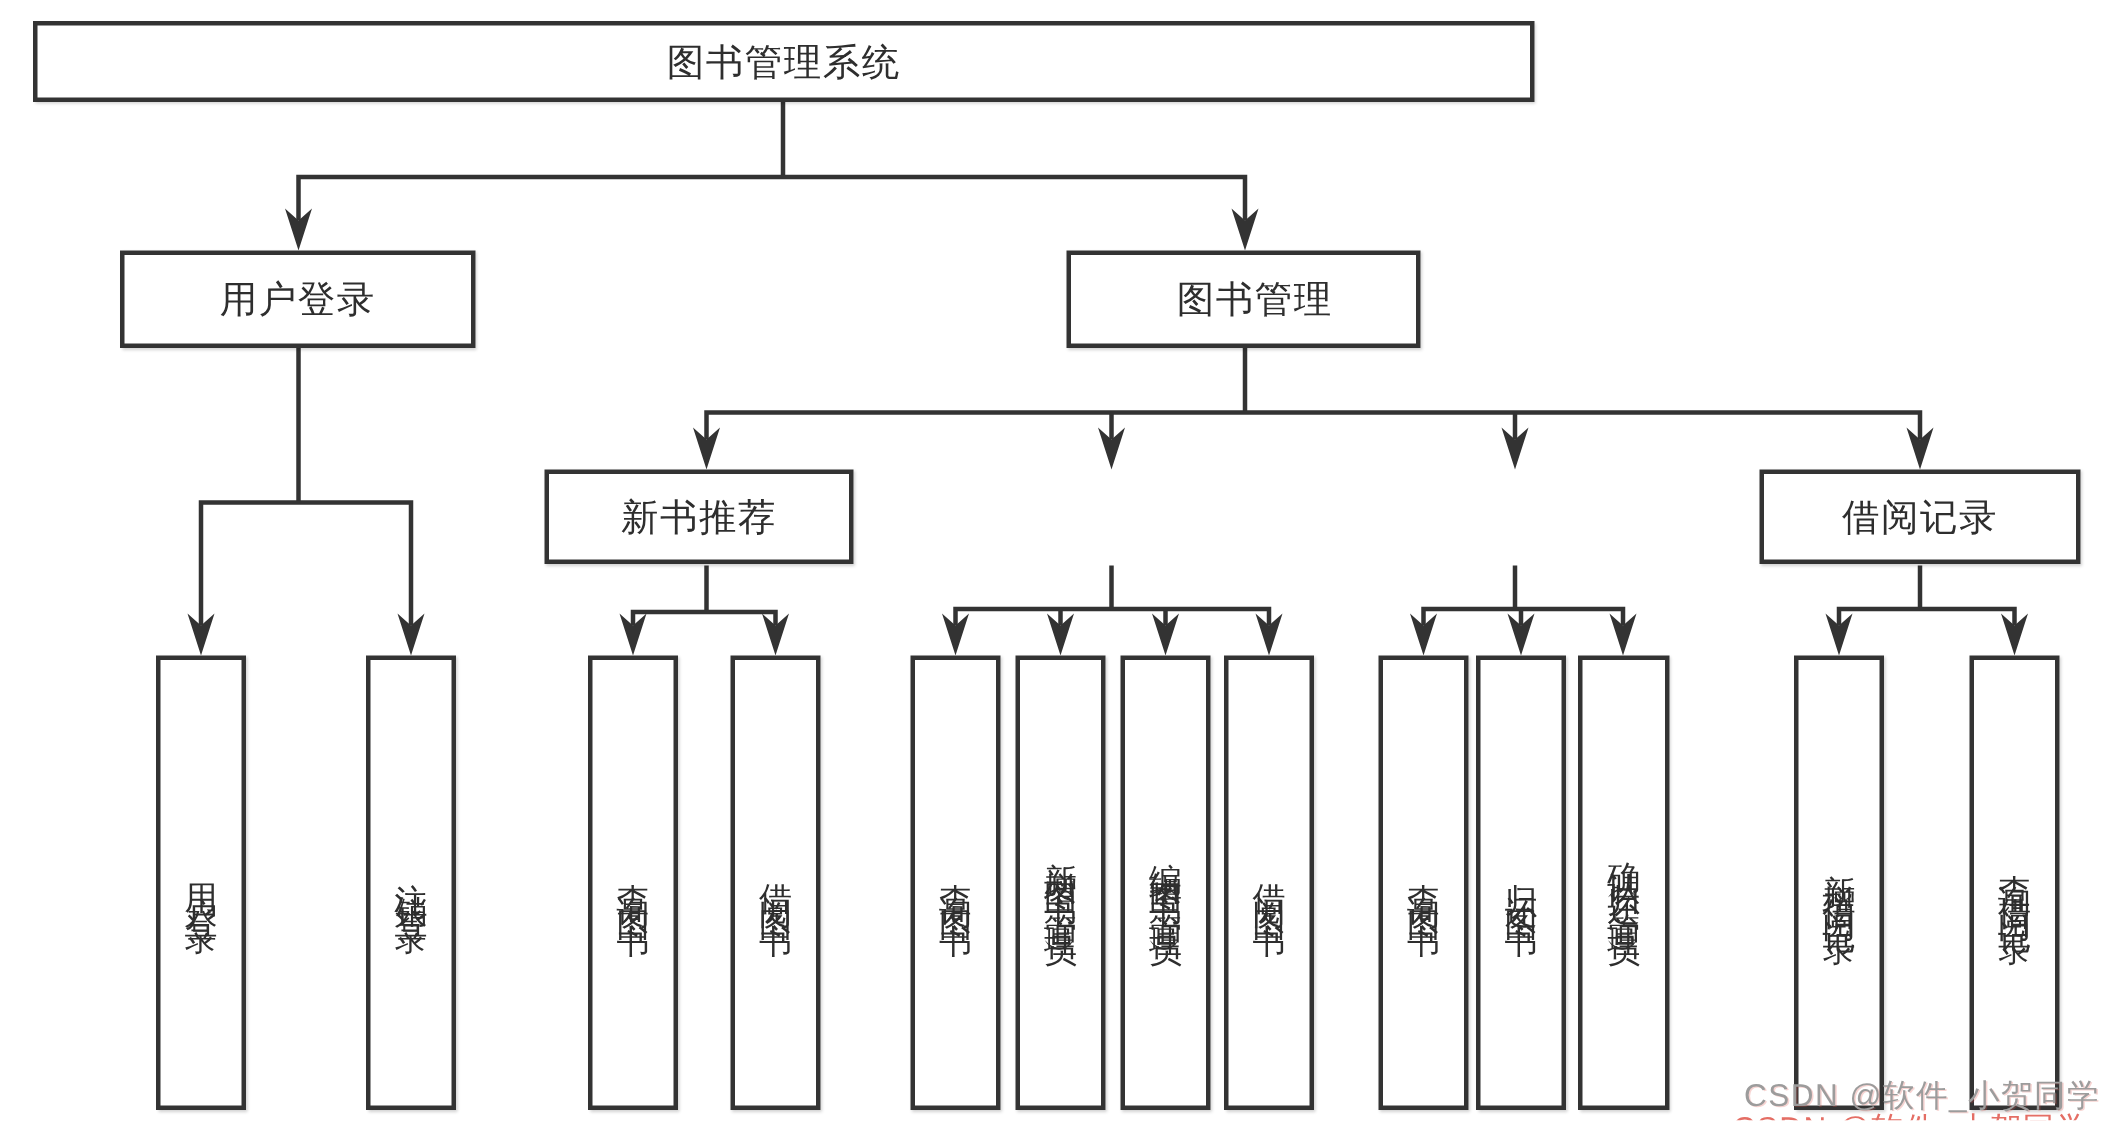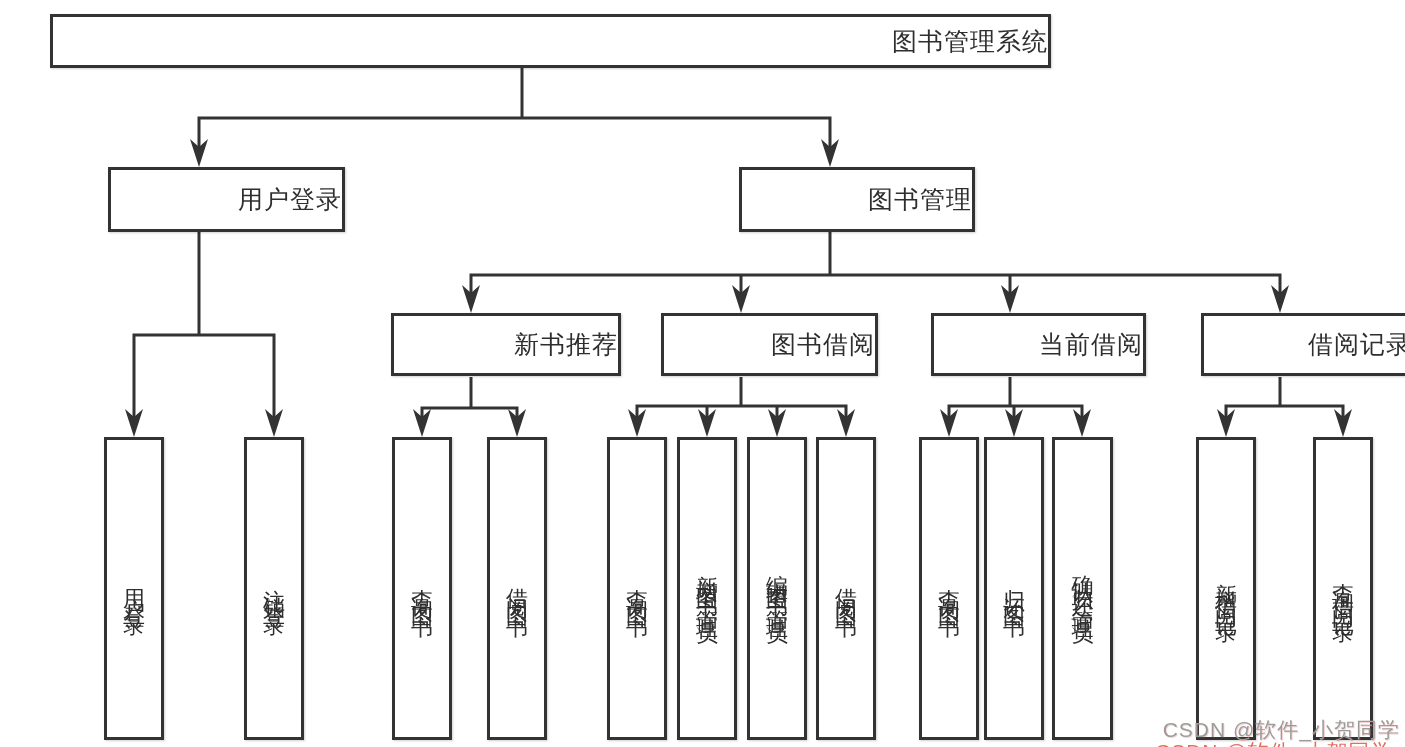--- a/index.html
+++ b/index.html
@@ -18,29 +18,28 @@
     width: 1405px; height: 747px;
     pointer-events: none;
   }
   .box {
     position: absolute;
     box-sizing: border-box;
     border: 3px solid #333333;
     background: #ffffff;
     display: flex;
     align-items: center;
-    justify-content: flex-end;
+    justify-content: center;
     box-shadow: 1px 1px 2px rgba(0,0,0,0.18);
-    margin-left: 28px;
   }
   .h-label { font-size: 25px; letter-spacing: 1px; white-space: nowrap; }
   .root-box  { left: 22px;  top: 14px;  width: 1001px; height: 54px; }
   .l2-login  { left: 80px;  top: 167px; width: 237px;  height: 65px; }
   .l2-mgmt   { left: 711px; top: 167px; width: 236px;  height: 65px; padding-left: 15px; }
-  .l3-recommend { left: 363px;  top: 313px; width: 230px; height: 63px; }
+  .l3-recommend { left: 363px;  top: 313px; width: 206px; height: 63px; }
   .l3-borrow    { left: 633px;  top: 313px; width: 217px; height: 63px; }
   .l3-current   { left: 903px;  top: 313px; width: 215px; height: 63px; }
   .l3-records   { left: 1173px; top: 313px; width: 214px; height: 63px; }
   .leaf {
     position: absolute;
     top: 437px;
     width: 60px;
     height: 303px;
     box-sizing: border-box;
     border: 3px solid #333333;
@@ -155,26 +154,20 @@
   <div class="box l2-login">
     <span class="h-label">用户登录</span>
   </div>
   <div class="box l2-mgmt">
     <span class="h-label">图书管理</span>
   </div>
 
   <div class="box l3-recommend">
     <span class="h-label">新书推荐</span>
   </div>
-  <div class="box l3-borrow">
-    <span class="h-label">图书借阅</span>
-  </div>
-  <div class="box l3-current">
-    <span class="h-label">当前借阅</span>
-  </div>
   <div class="box l3-records">
     <span class="h-label">借阅记录</span>
   </div>
 
   <div class="leaf leaf-0">用户登录</div>
   <div class="leaf leaf-1">注销登录</div>
   <div class="leaf leaf-2">查询图书</div>
   <div class="leaf leaf-3">借阅图书</div>
   <div class="leaf leaf-4">查询图书</div>
   <div class="leaf leaf-5">新增图书（管理员）</div>

